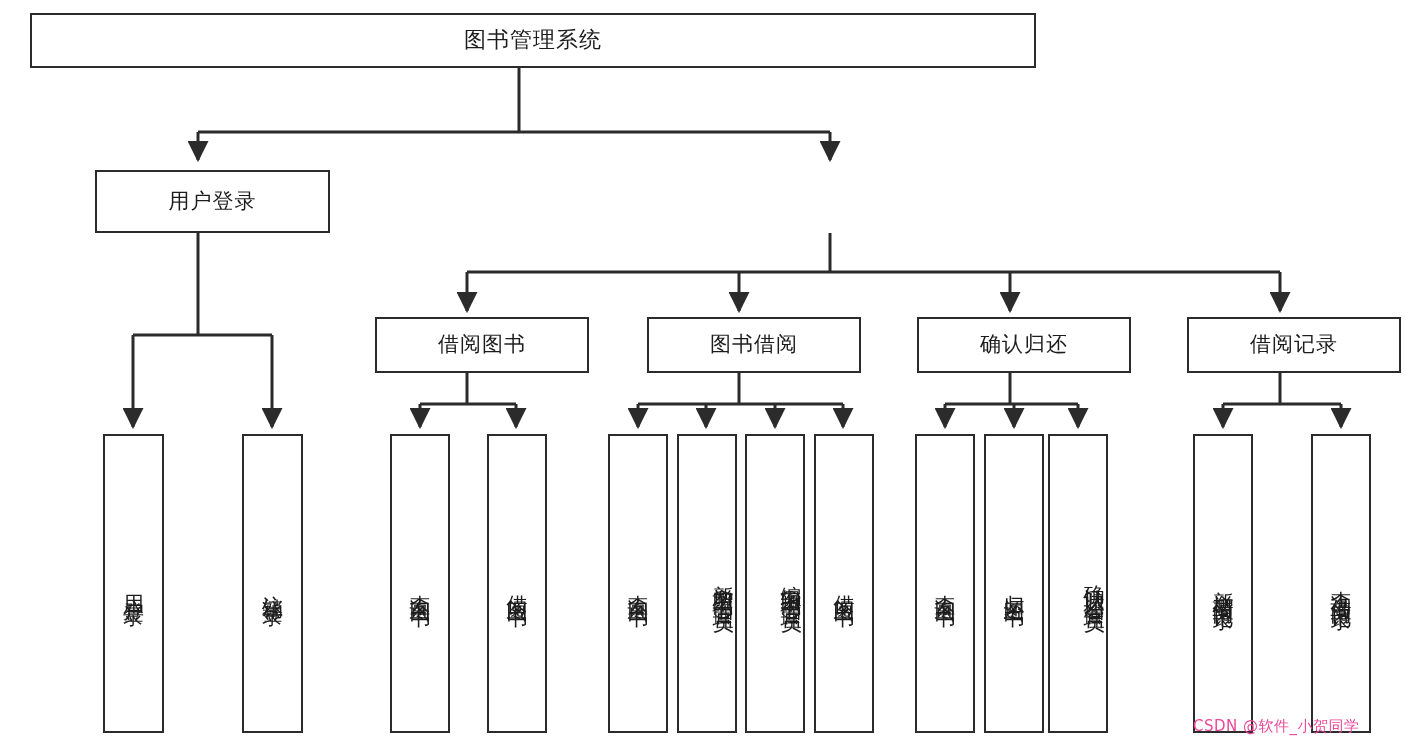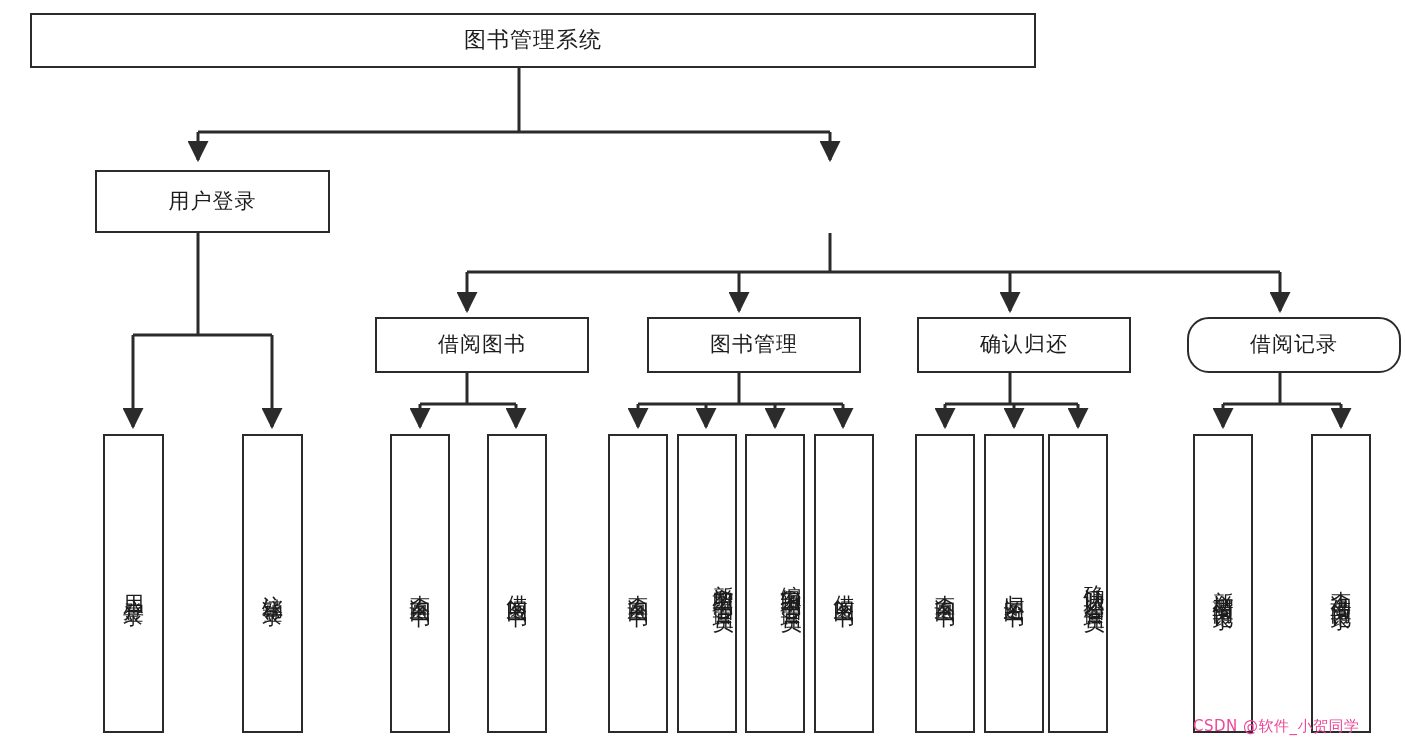--- a/index.html
+++ b/index.html
@@ -120,23 +120,23 @@
       <path d="M 1223 404 L 1223 427" marker-end="url(#arrow)"></path>
       <path d="M 1341 404 L 1341 427" marker-end="url(#arrow)"></path>
     </g>
   </svg>
 
   <div class="node horiz root" style="left:16px; top:13px; width:1006px; height:55px;">图书管理系统</div>
 
   <div class="node horiz" style="left:81px; top:170px; width:235px; height:63px;">用户登录</div>
 
   <div class="node horiz" style="left:361px; top:317px; width:214px; height:56px;">借阅图书</div>
-  <div class="node horiz" style="left:633px; top:317px; width:214px; height:56px;">图书管理</div>
+  <div class="node horiz" style="left:633px; top:317px; width:214px; height:56px;">图书借阅</div>
   <div class="node horiz" style="left:903px; top:317px; width:214px; height:56px;">确认归还</div>
-  <div class="node horiz" style="left:1173px; top:317px; width:214px; height:56px;border-radius:22px;">借阅记录</div>
+  <div class="node horiz" style="left:1173px; top:317px; width:214px; height:56px;">借阅记录</div>
 
   <div class="node vert mid" style="left:103px; top:434px; width:61px; height:299px;">用户登录</div>
   <div class="node vert mid" style="left:242px; top:434px; width:61px; height:299px;">注销登录</div>
 
   <div class="node vert mid" style="left:390px; top:434px; width:60px; height:299px;">查询图书</div>
   <div class="node vert mid" style="left:487px; top:434px; width:60px; height:299px;">借阅图书</div>
 
   <div class="node vert mid" style="left:608px; top:434px; width:60px; height:299px;">查询图书</div>
   <div class="node vert" style="left:677px; top:434px; width:60px; height:299px;">新增图书（管理员）</div>
   <div class="node vert" style="left:745px; top:434px; width:60px; height:299px;">编辑图书（管理员）</div>

